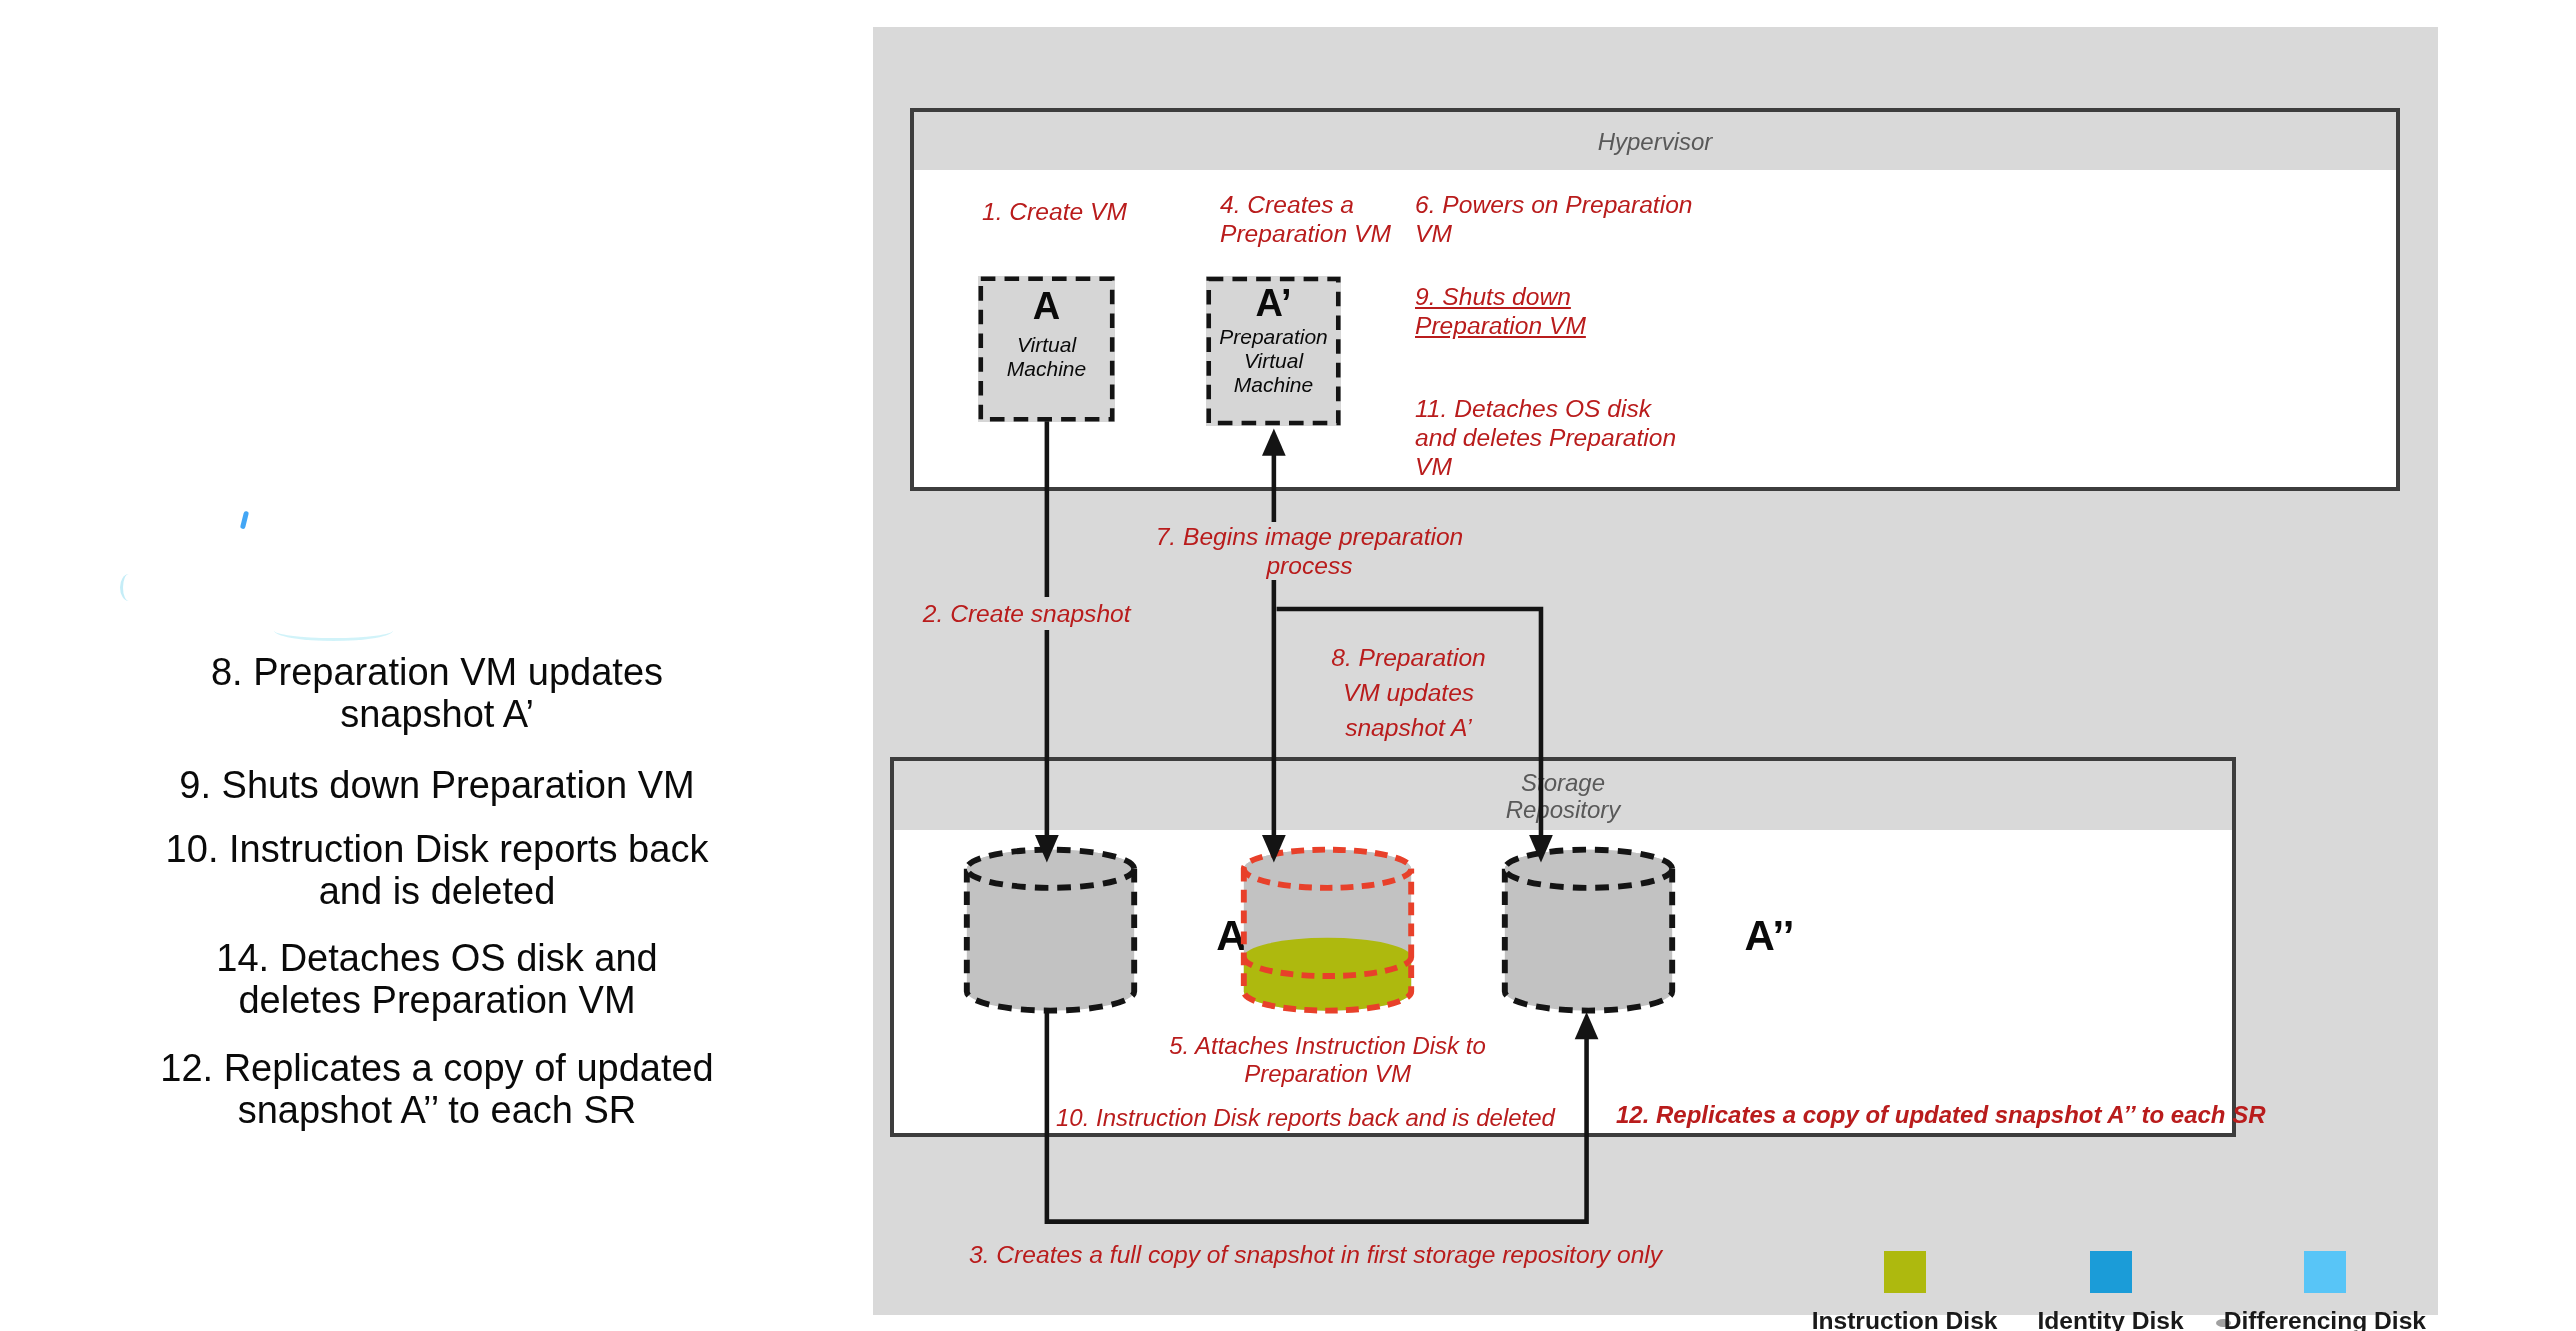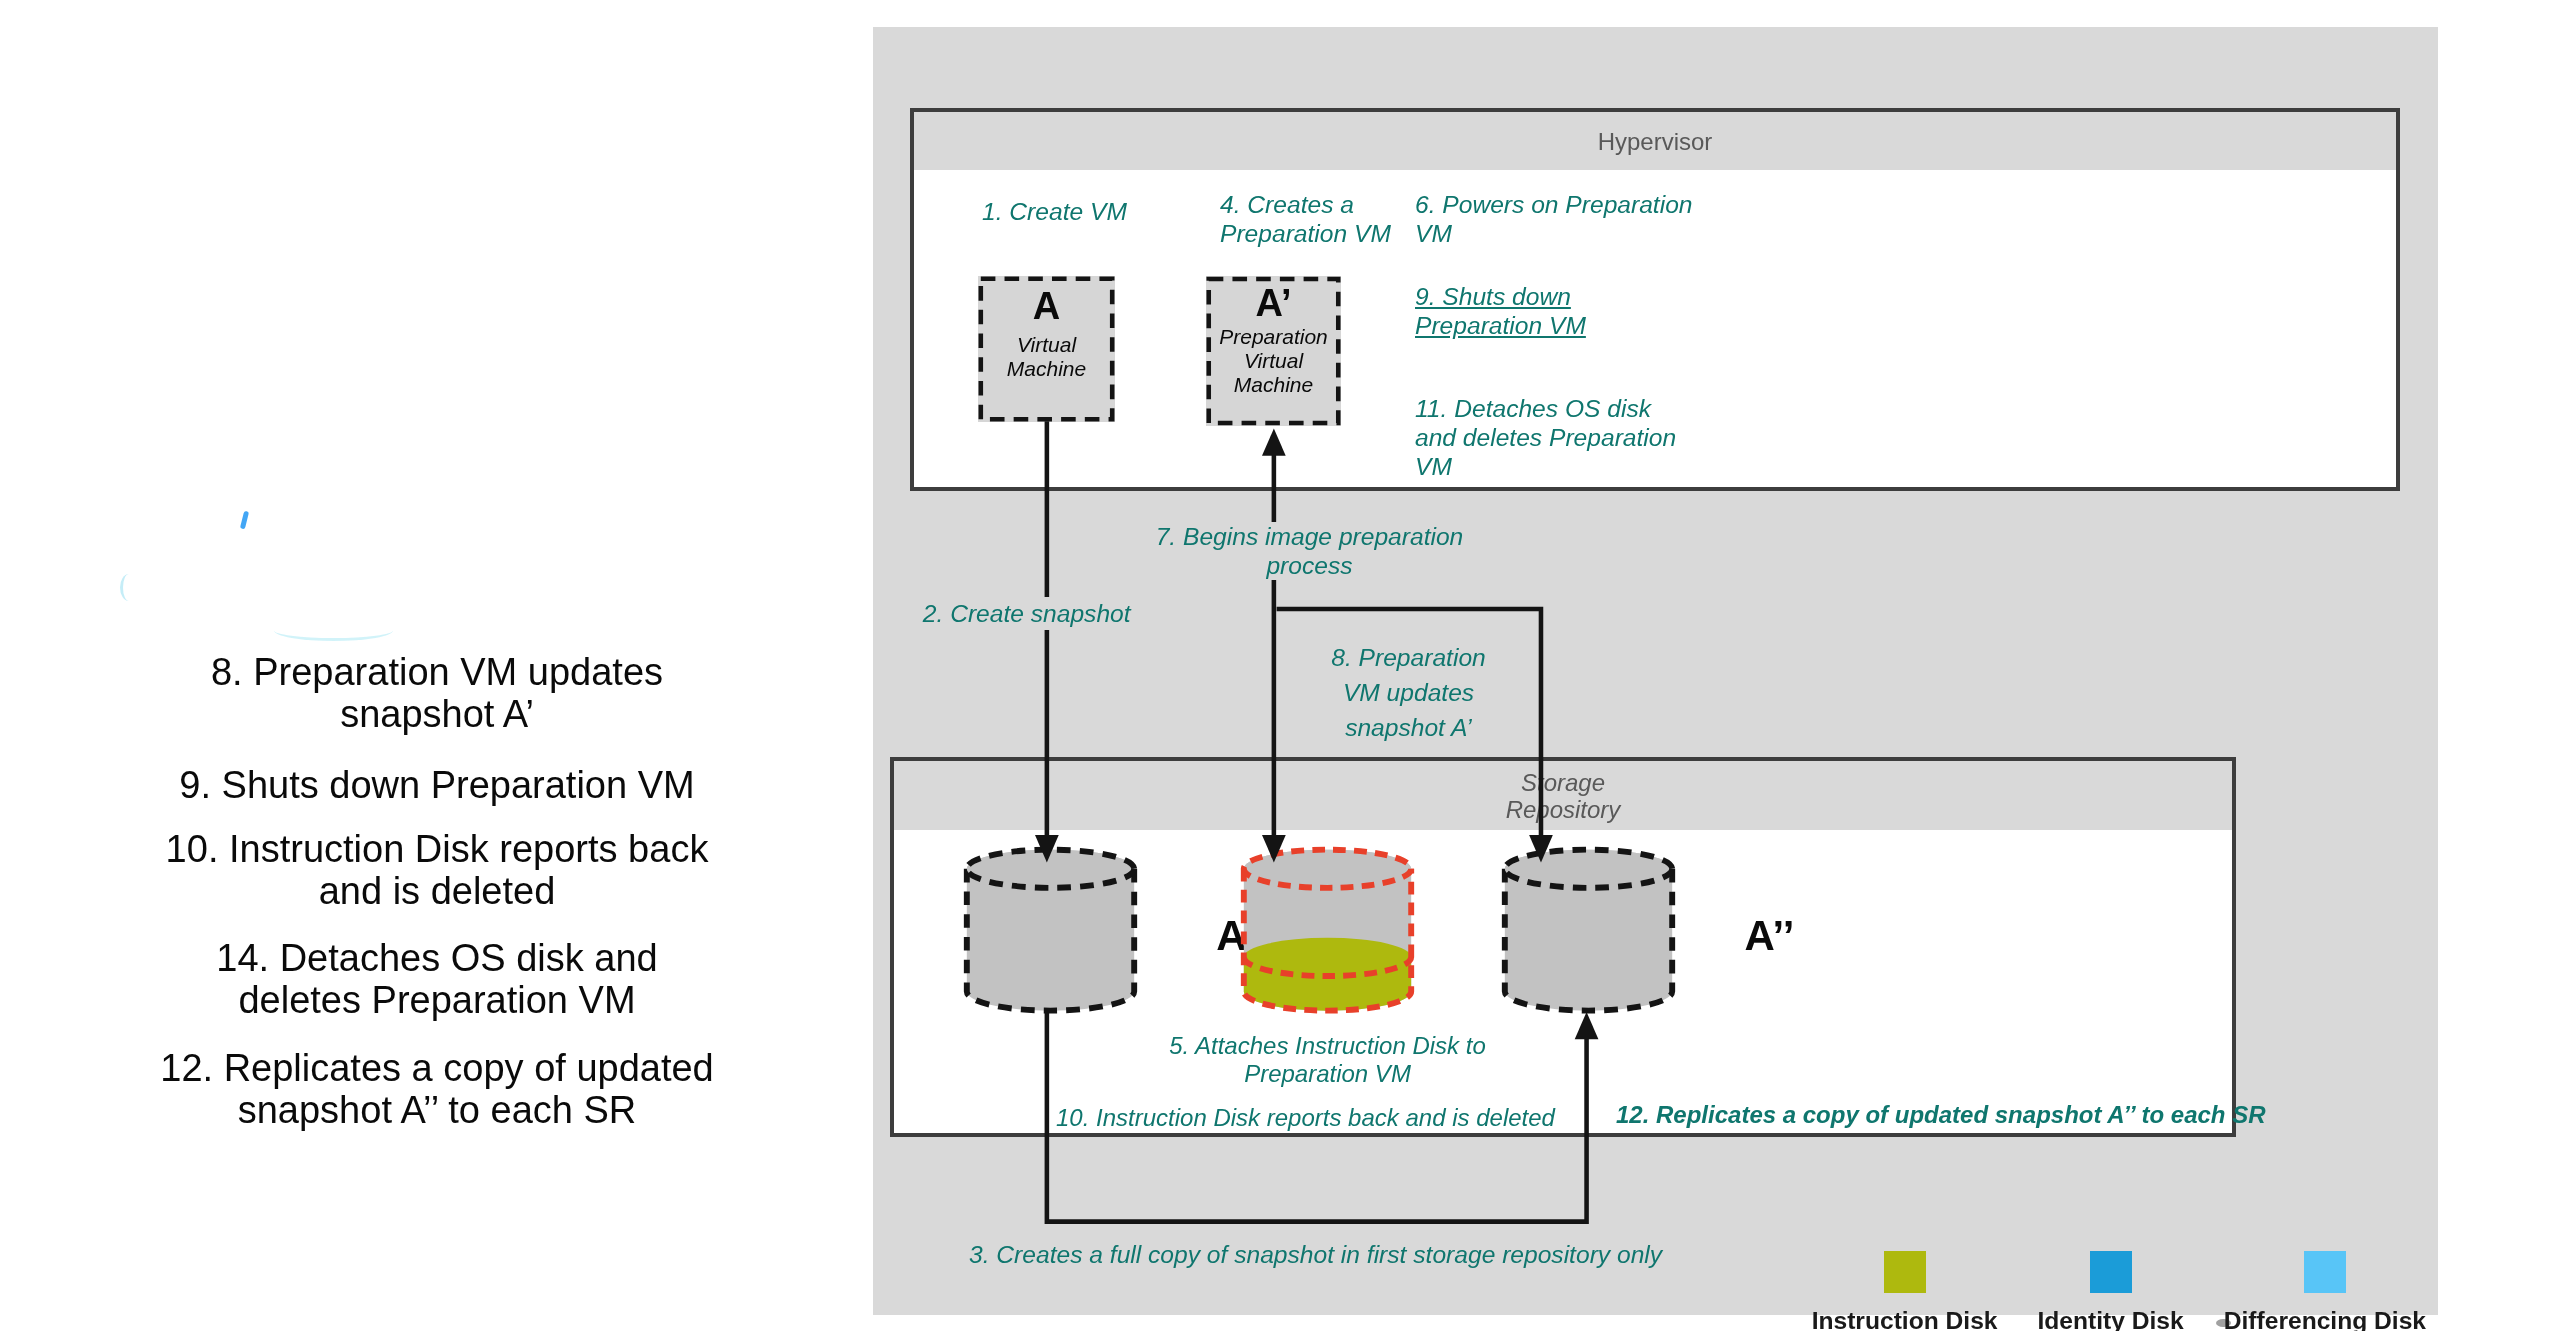--- a/index.html
+++ b/index.html
@@ -10,21 +10,21 @@
   .lstep{position:absolute;left:36px;width:802px;text-align:center;
          font-size:38px;line-height:42px;white-space:pre-line;color:#0a0a0a;}
   
   .panel{left:873px;top:27px;width:1565px;height:1288px;background:#d9d9d9;}
   .bigbox{position:absolute;background:#ffffff;border:4.6px solid #3d3d3d;box-sizing:border-box;}
   .boxheader{position:absolute;left:0;top:0;width:100%;background:#d9d9d9;
              display:flex;align-items:center;justify-content:center;
              color:#595959;font-size:24px;line-height:27px;text-align:center;white-space:pre-line;}
   
   .lbl{position:absolute;font-style:italic;font-size:24.6px;line-height:29px;
-       white-space:pre-line;color:#0f766e;}
+       white-space:pre-line;color:#b91c1c;}
   .lbl.center{text-align:center;}
   .lbl.mask{background:#d9d9d9;}
   .lbl.bold{font-weight:bold;}
   
   .vmbox{position:absolute;box-sizing:border-box;background:#d6d6d6;}
   .vmbox svg.border{position:absolute;left:0;top:0;}
   .vmletter{position:relative;display:block;text-align:center;margin-top:9px;
             font-weight:bold;font-size:38px;line-height:42px;font-style:normal;}
   .vmsub{position:relative;display:block;text-align:center;margin-top:5.5px;
          font-style:italic;font-size:21px;line-height:24.6px;white-space:pre-line;}
@@ -55,21 +55,21 @@
 deletes Preparation VM</div>
 <div class="lstep" style="top:1047px">12. Replicates a copy of updated
 snapshot A’’ to each SR</div>
 
 <div class="art" style="left:242px;top:511px;width:4.6px;height:18px;background:#2196f3;transform:rotate(14deg);opacity:.85;border-radius:2.7px;"></div>
 <div class="art" style="left:120px;top:574px;width:14.6px;height:27px;border-left:3.6px solid #7fd8ef;border-radius:50%;opacity:.45;"></div>
 <div class="art" style="left:274px;top:620px;width:119px;height:18px;border-bottom:3.6px solid #8fe2f2;border-radius:50%;opacity:.4;"></div>
 
 <div class="abs panel z1"></div>
 
-<div class="bigbox z2" style="left:910px;top:108px;width:1490px;height:383px;">
+<div class="bigbox z2" style="left:910px;top:108px;width:1490px;height:383px;font-style:italic;">
   <div class="boxheader" style="height:58px;">
     <span>Hypervisor</span>
   </div>
 </div>
 
 <div class="bigbox z2" style="left:890px;top:757px;width:1346px;height:380px;font-style:italic;">
   <div class="boxheader" style="height:69px;">
     <span style="white-space:pre-line;">Storage
 Repository</span>
   </div>

